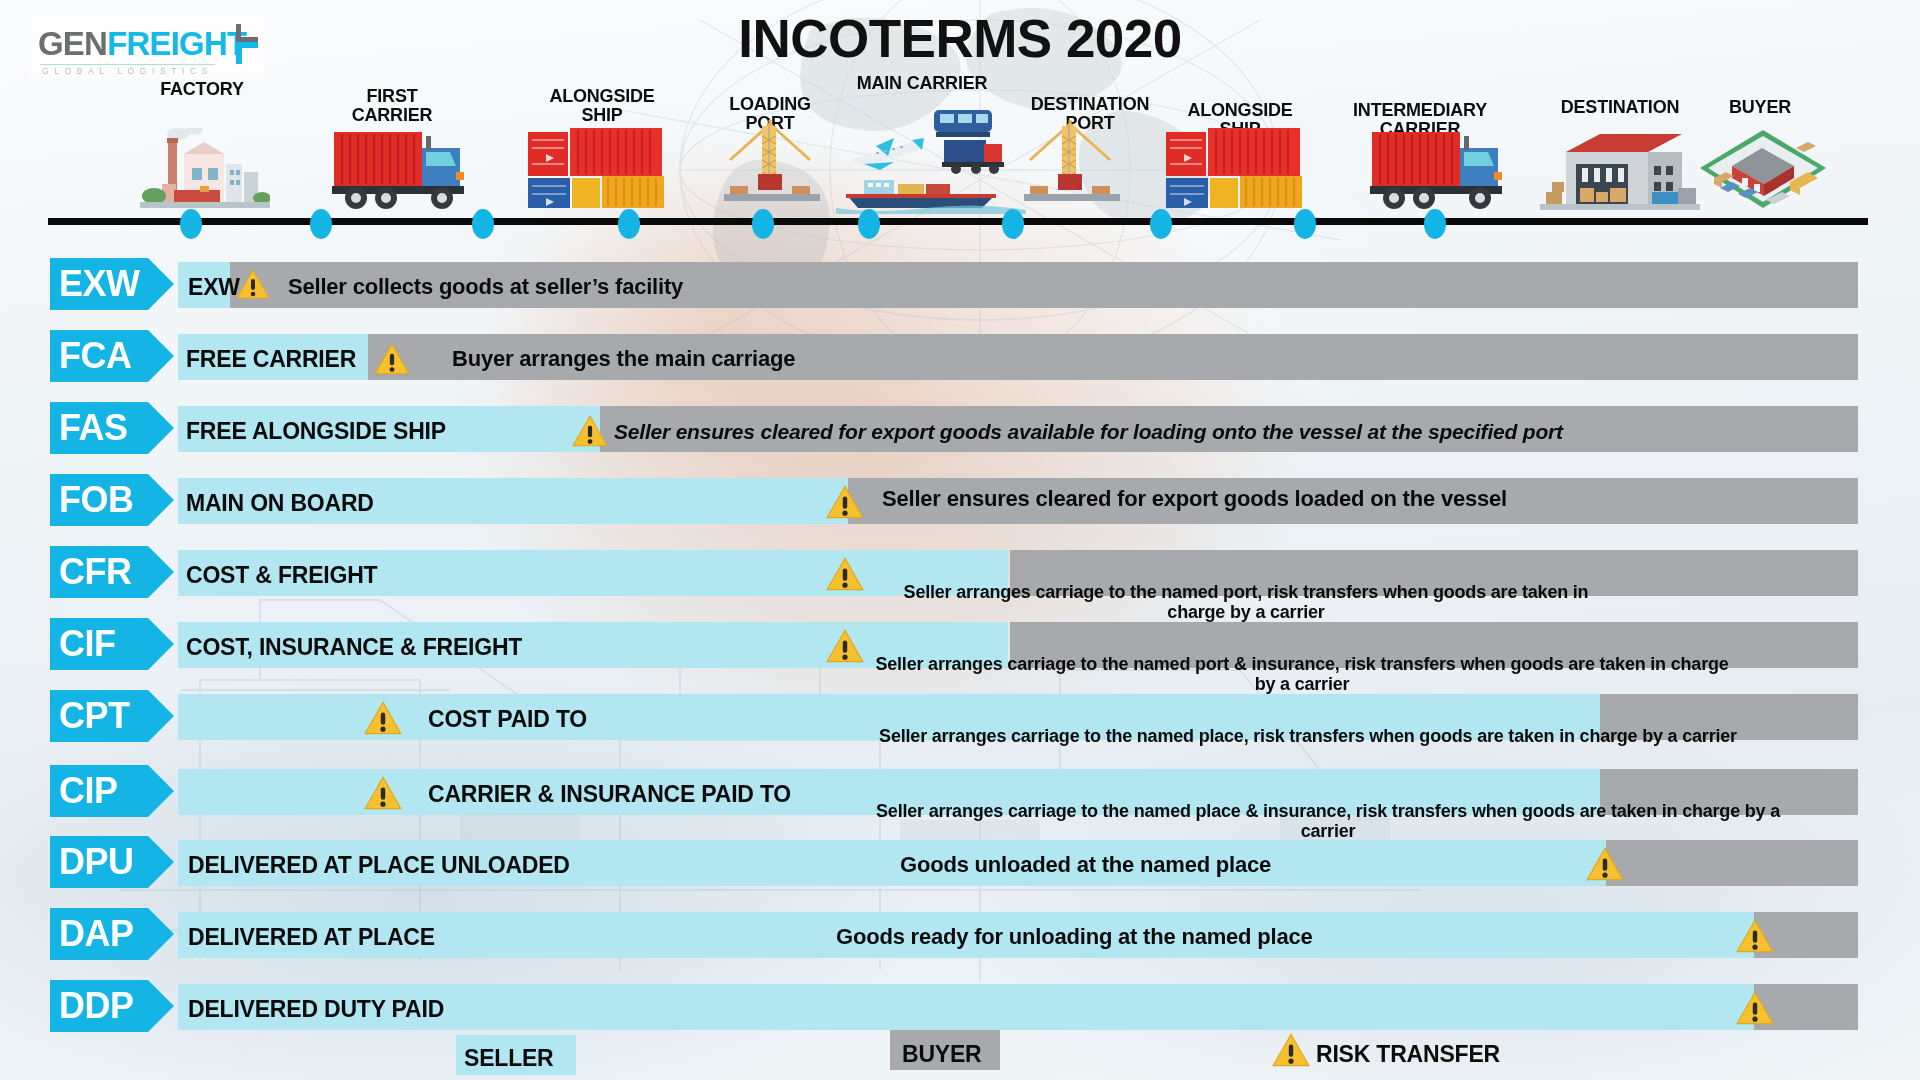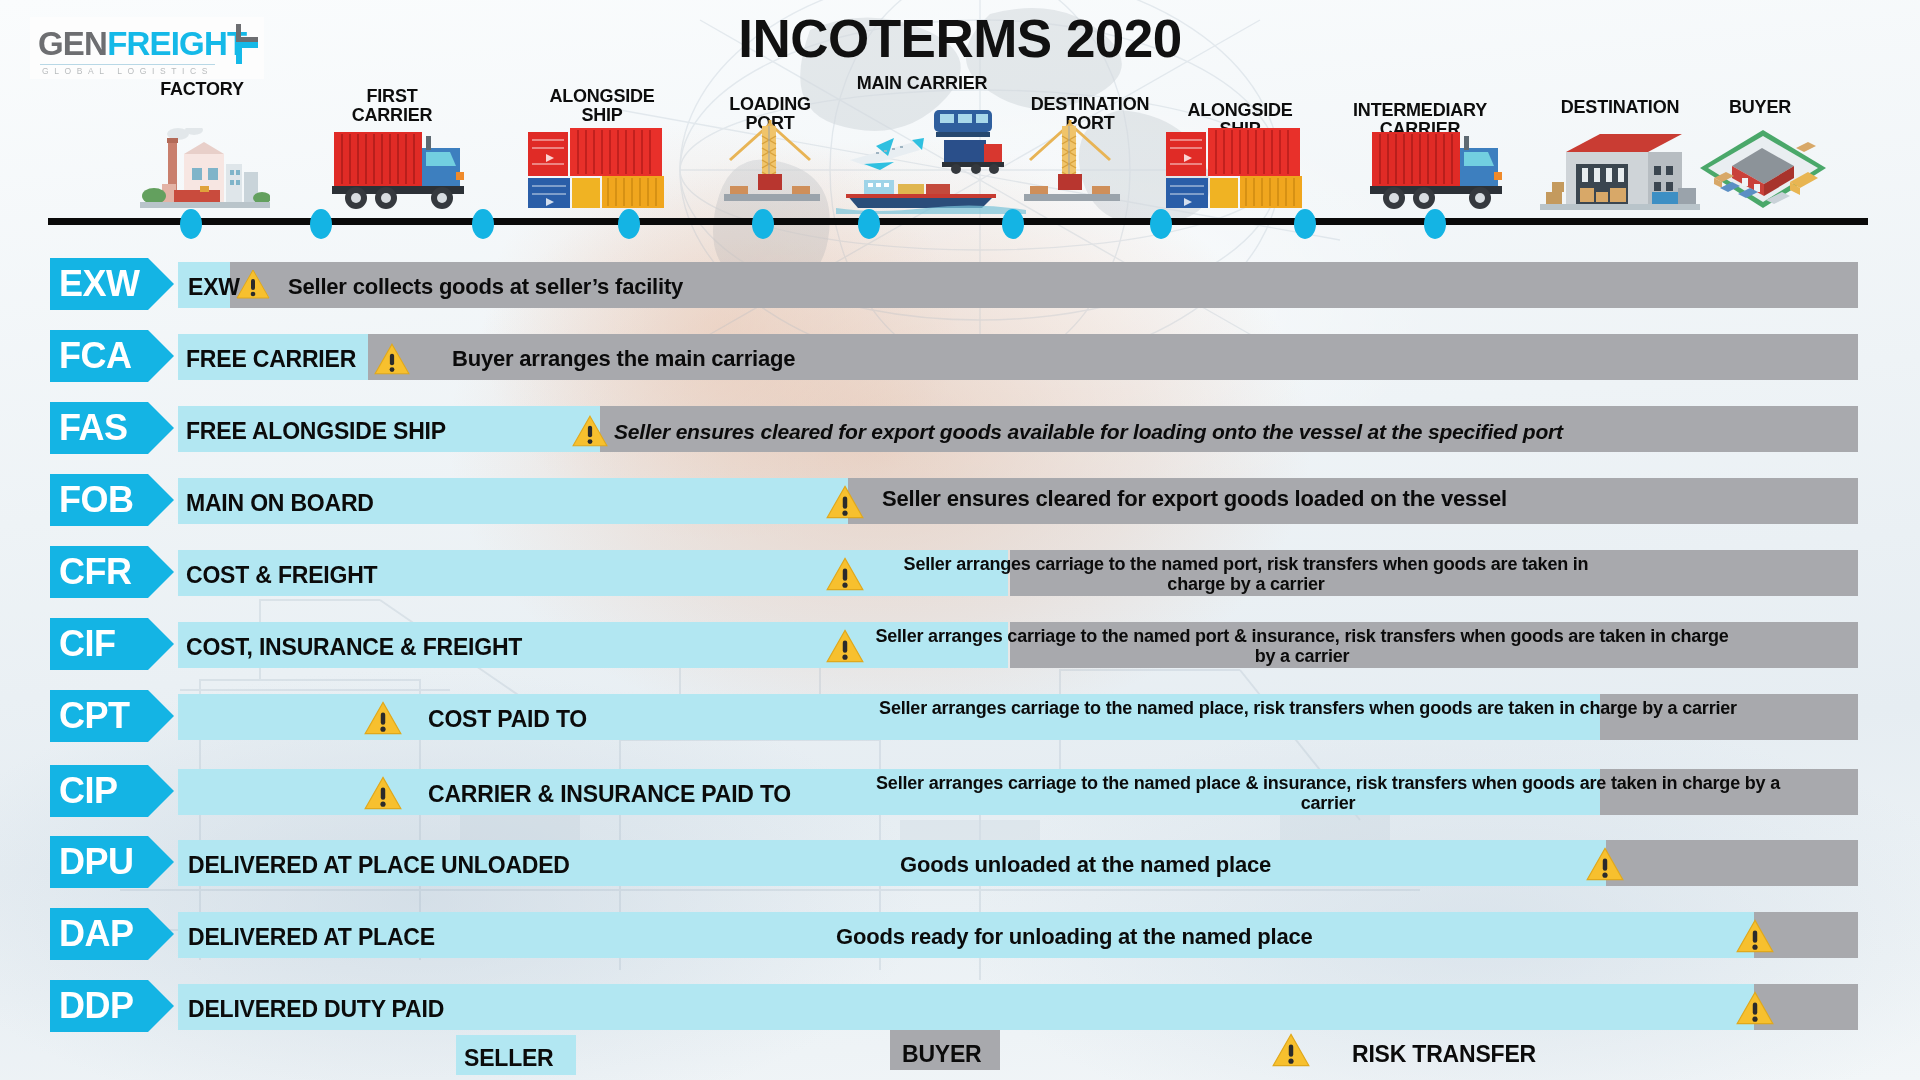--- a/index.html
+++ b/index.html
@@ -170,20 +170,21 @@
     font-weight: bold;
     color: #0b0b0b;
     letter-spacing: -0.2px;
     white-space: nowrap;
   }
   .term-desc.two-line {
     font-size: 18px;
     line-height: 1.13;
     text-align: center;
     white-space: normal;
+    margin-top: 28px;
   }
 
   .warn {
     position: absolute;
     width: 0; height: 0;
     pointer-events: none;
   }
 
   
   .legend-swatch {
@@ -755,15 +756,15 @@
   <div class="legend-text" style="left:464px; top:1045px;">SELLER</div>
 
   <div class="legend-swatch" style="left:890px; top:1030px; width:110px; background:#a8a9ad;"></div>
   <div class="legend-text" style="left:902px; top:1041px;">BUYER</div>
 
   <svg style="position:absolute; left:1272px; top:1032px;" width="38" height="36" viewBox="0 0 34 32" aria-hidden="true">
     <path d="M17 2 L33 30 L1 30 Z" fill="#f7c02e" stroke="#e0a81c" stroke-width="1"></path>
     <rect x="15" y="11" width="4" height="11" rx="2" fill="#2b2b2b"></rect>
     <circle cx="17" cy="26" r="2.3" fill="#2b2b2b"></circle>
   </svg>
-  <div class="legend-text" style="left:1316px; top:1041px;margin-left:36px;">RISK TRANSFER</div>
+  <div class="legend-text" style="left:1316px; top:1041px;">RISK TRANSFER</div>
 
 </div>
 
 </body></html>

